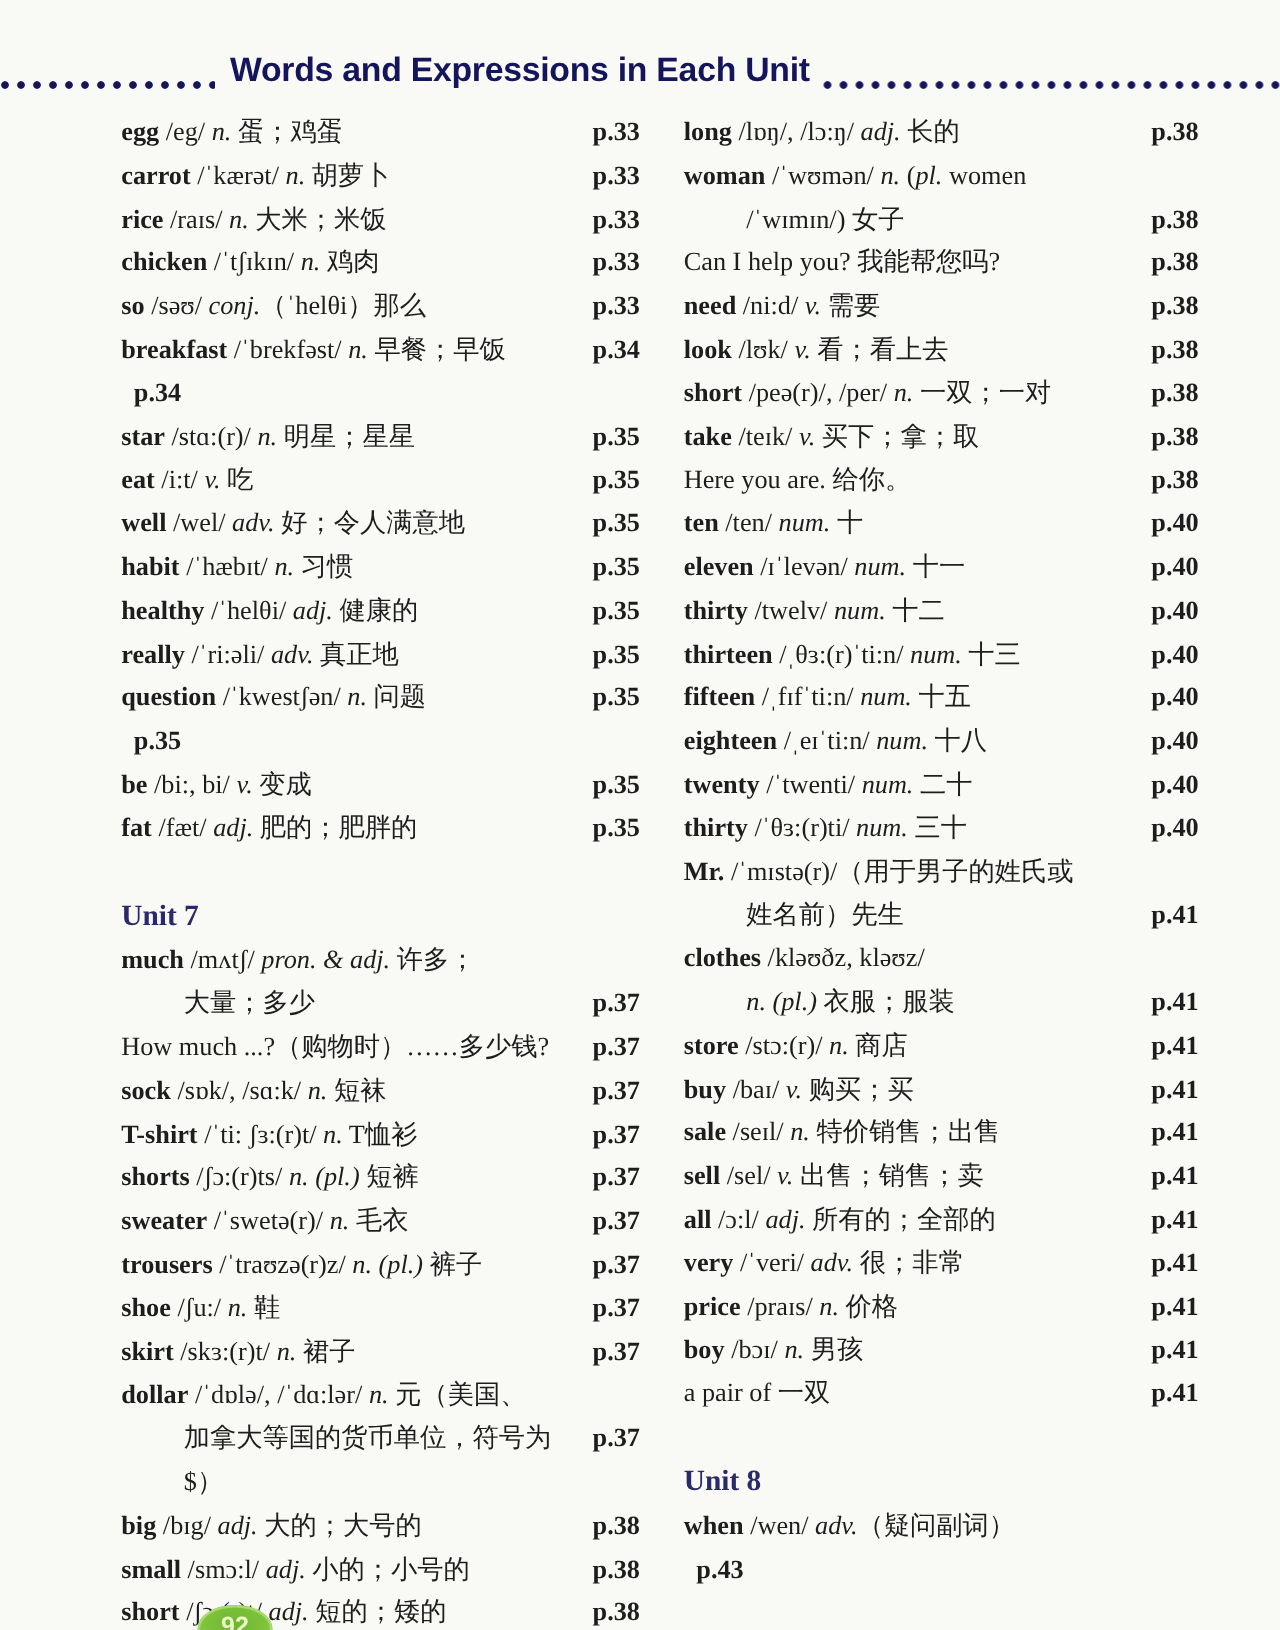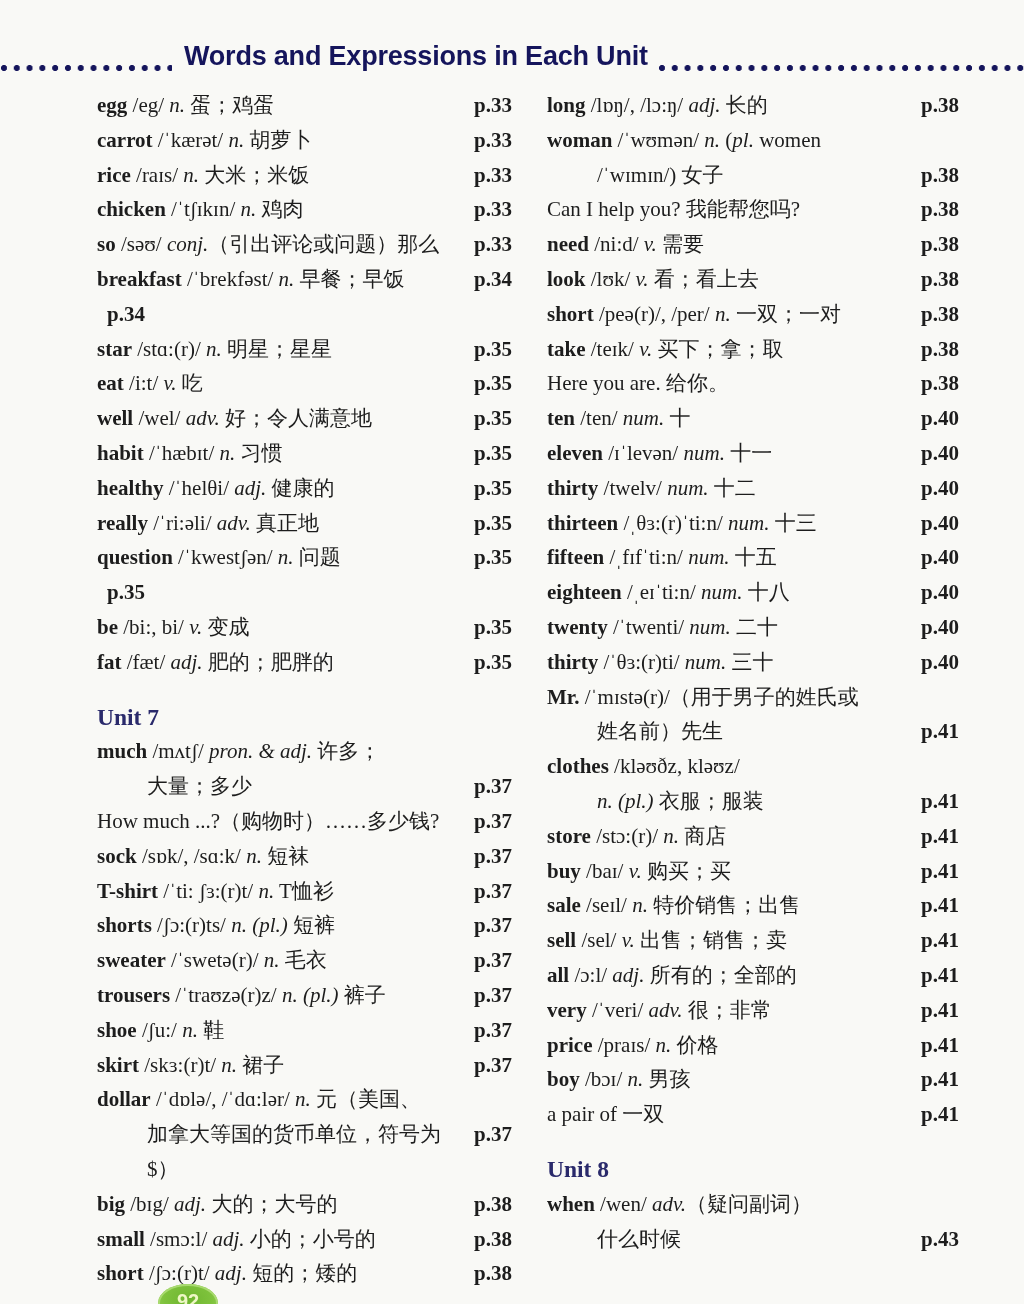--- a/index.html
+++ b/index.html
@@ -61,21 +61,21 @@
   .part.i { font-style: italic; }
   .page-ref {
     flex: 0 0 auto;
     margin-left: 4px;
     font-weight: 600;
     white-space: nowrap;
     text-align: right;
     min-width: 44px;
   }
   .unit-heading {
-    margin-top: 20px;
+    margin-top: 36px;
     line-height: 34.8px;
     font-size: 23.5px;
     font-weight: bold;
     color: #2a2a6b;
   }
   
   .page-badge {
     position: absolute;
     left: 158px; top: 1284px;
     width: 60px; height: 38px;
@@ -124,21 +124,21 @@
         </div>
       </div>
       <div class="entry">
         <div class="line">
           <span class="line-text"><span class="part b">chicken</span><span class="part r"> /ˈtʃɪkɪn/ </span><span class="part i">n.</span><span class="part r"> 鸡肉</span></span>
           <span class="page-ref">p.33</span>
         </div>
       </div>
       <div class="entry">
         <div class="line">
-          <span class="line-text"><span class="part b">so</span><span class="part r"> /səʊ/ </span><span class="part i">conj.</span><span class="part r">（引出评论或问题）那么</span></span>
+          <span class="line-text"><span class="part b">so</span><span class="part r"> /səʊ/ </span><span class="part i">conj.</span><span class="part r">（ˈhelθi）那么</span></span>
           <span class="page-ref">p.33</span>
         </div>
       </div>
       <div class="entry">
         <div class="line">
           <span class="line-text"><span class="part b">breakfast</span><span class="part r"> /ˈbrekfəst/ </span><span class="part i">n.</span><span class="part r"> 早餐；早饭</span></span>
           <span class="page-ref">p.34</span>
         </div>
       </div>
       <div class="entry">
@@ -462,21 +462,20 @@
           <span class="line-text"><span class="part r">a pair of  一双</span></span>
           <span class="page-ref">p.41</span>
         </div>
       </div>
       <div class="unit-heading">Unit 8</div>
       <div class="entry">
         <div class="line">
           <span class="line-text"><span class="part b">when</span><span class="part r"> /wen/ </span><span class="part i">adv.</span><span class="part r">（疑问副词）</span></span>
         </div>
         <div class="line indent">
-          <span class="line-text"><span class="part r">什么时候</span></span>
           <span class="page-ref">p.43</span>
         </div>
       </div>
     </div>
   </div>
 
 <div class="page-badge">
   <span>92</span>
 </div>
 

